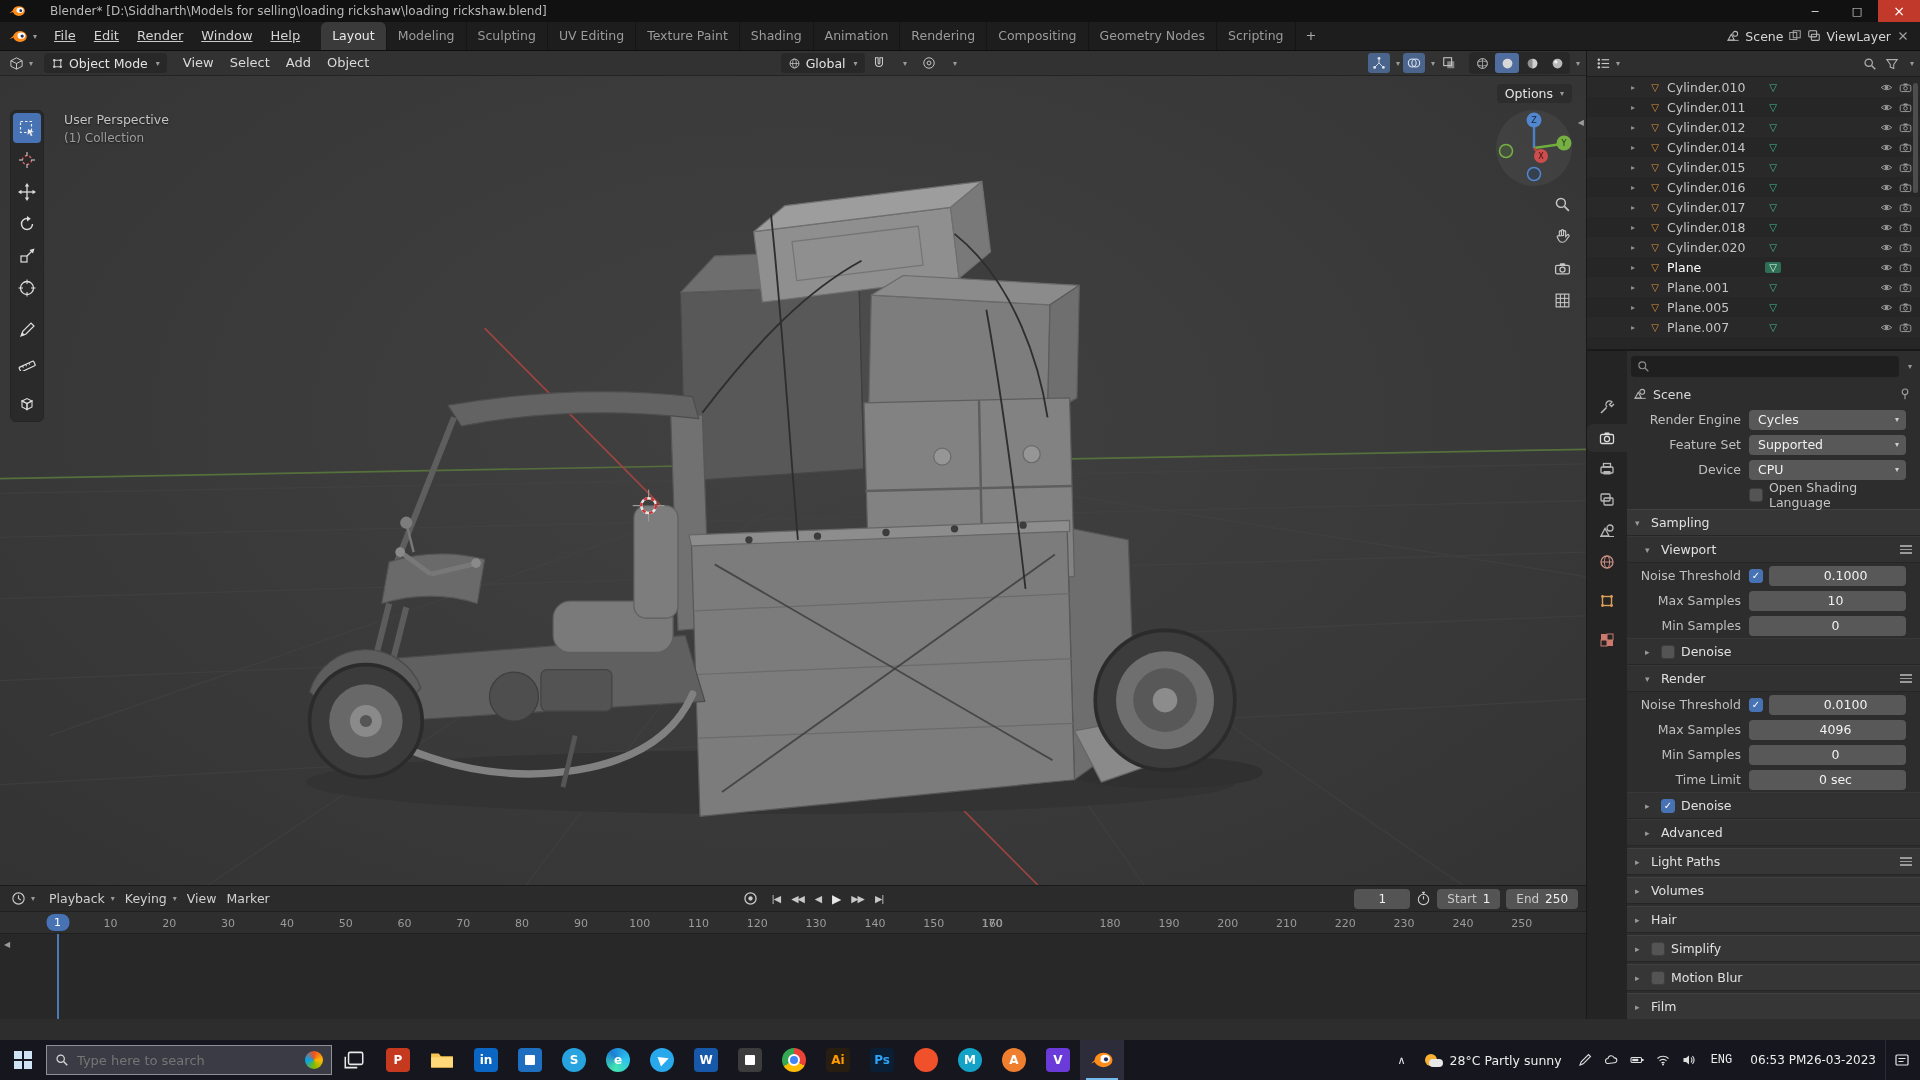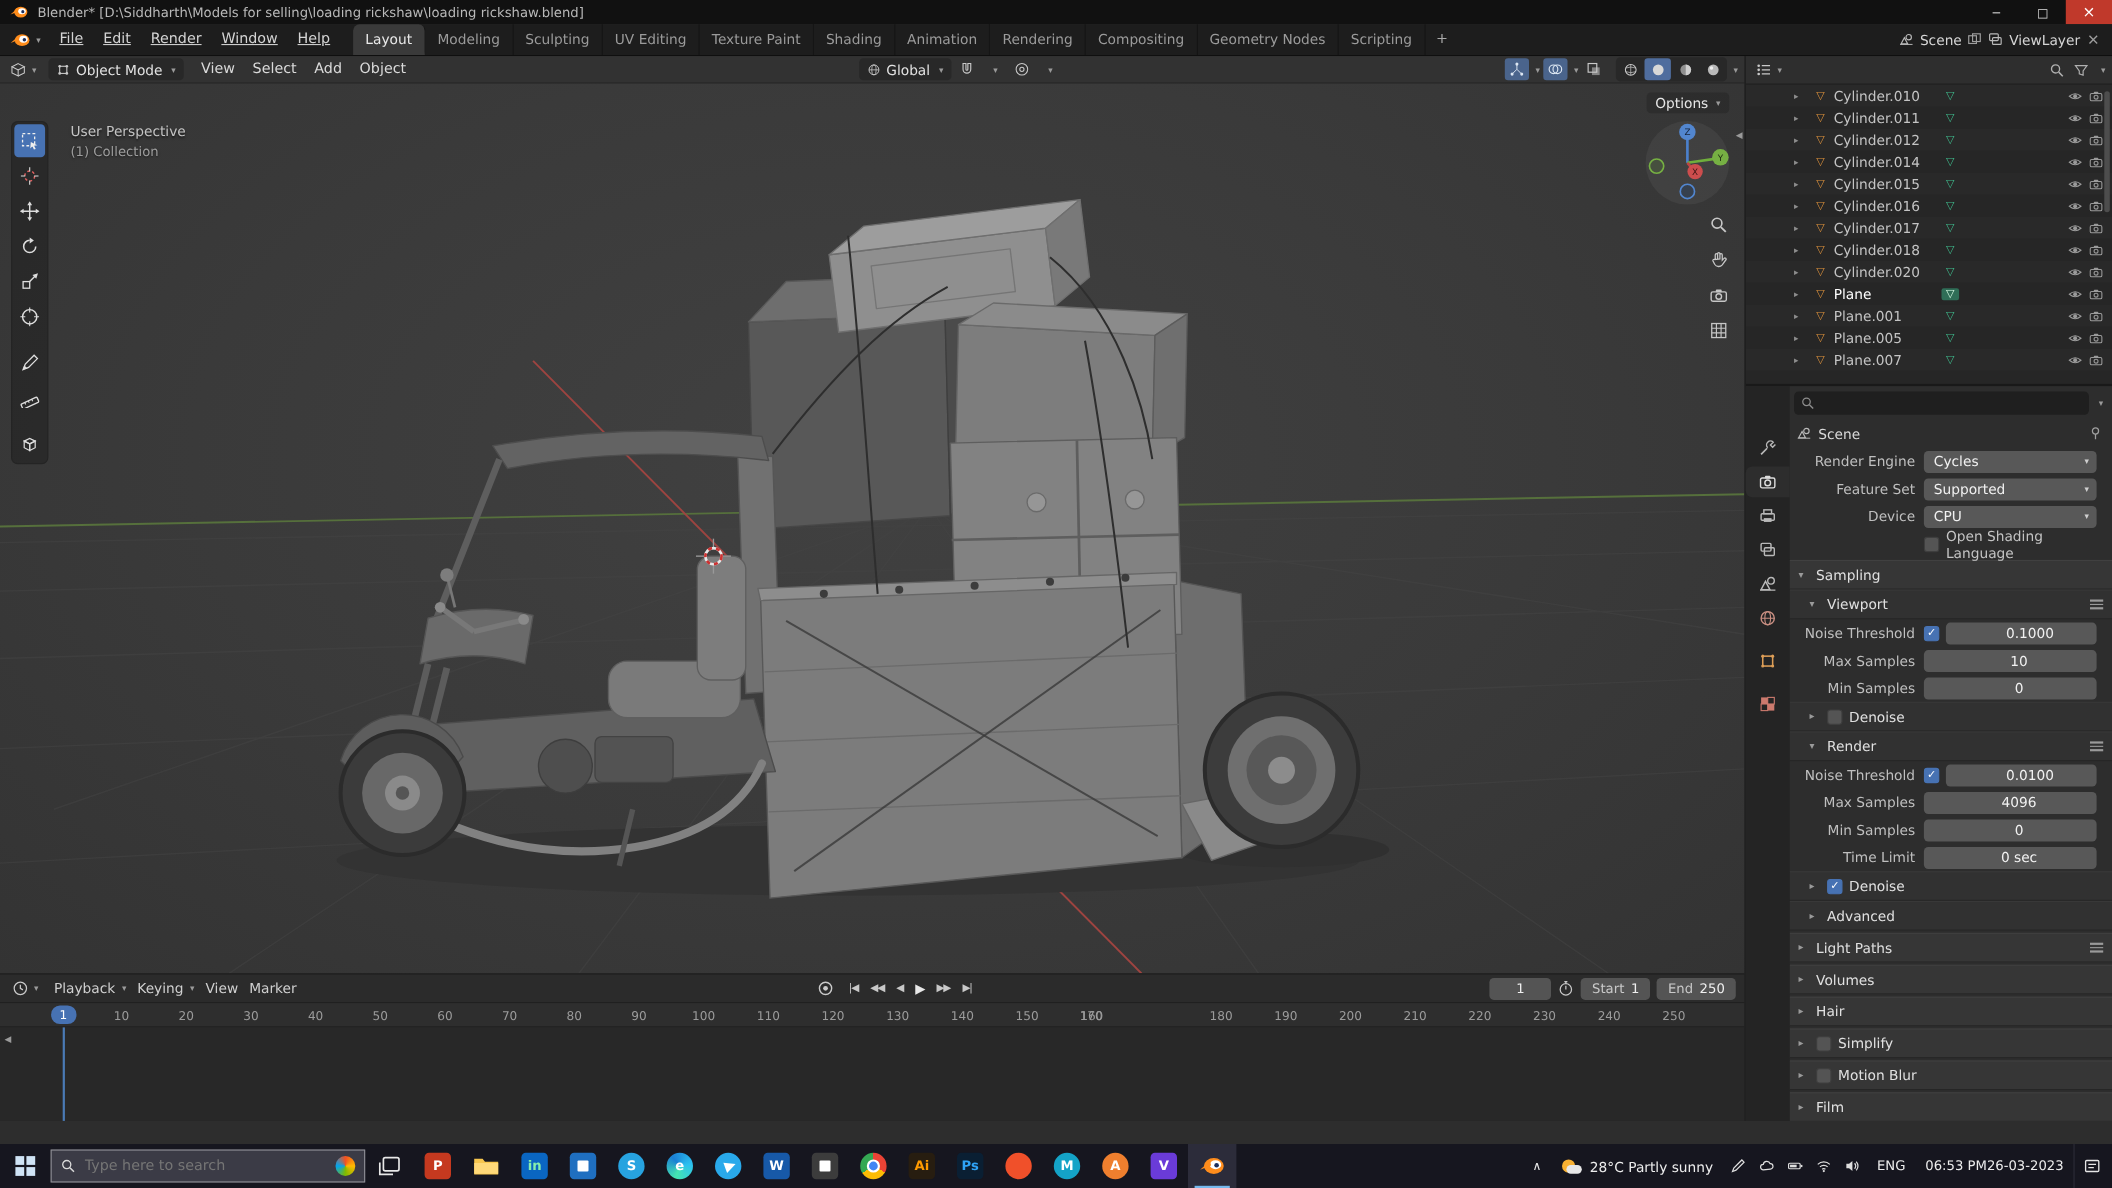--- a/index.html
+++ b/index.html
@@ -4,21 +4,21 @@
 <style>
   * { margin:0; padding:0; box-sizing:border-box; }
   html,body { width:1920px; height:1080px; overflow:hidden; background:#000; }
   body { font-family:"DejaVu Sans","Liberation Sans",sans-serif; }
   #app { position:absolute; width:1920px; height:1080px; background:#2d2d2d; color:#cccccc; font-size:13px; }
   .flex1 { flex:1; }
   .chev { font-size:8px; color:#9a9a9a; margin-left:3px; }
   svg { display:block; }
 
   
-  .titlebar { position:absolute; top:0; left:0; width:100%; height:22px; background:#111111; display:flex; align-items:center; padding-left:8px; gap:8px; }
+  .titlebar { position:absolute; top:0; left:0; width:100%; height:22px; background:#111111; display:flex; align-items:center; padding-left:8px; gap:24px; }
   .bl-logo svg { width:18px; height:14px; }
   .title-text { font-size:12px; color:#b9b9b9; white-space:nowrap; }
   .win-controls { margin-left:auto; display:flex; height:22px; }
   .wc { width:42px; height:22px; display:flex; align-items:center; justify-content:center; font-size:11px; color:#dddddd; }
   .wc.close { background:#c0392b; color:#fff; font-size:14px; }
 
   
   .topbar { position:absolute; top:22px; left:0; width:100%; height:29px; background:#1d1d1d; display:flex; align-items:stretch; border-bottom:1px solid #0f0f0f; }
   .blender-btn { display:flex; align-items:center; padding:0 8px; gap:2px; }
   .blender-btn svg { width:20px; height:15px; }
@@ -162,21 +162,21 @@
   .tg { width:0; height:0; border-left:10px solid #fff; border-top:5px solid transparent; border-bottom:5px solid transparent; transform:rotate(-20deg); margin-left:3px; }
   .tb-tray { margin-left:auto; display:flex; align-items:center; height:40px; }
   .tray-chev { color:#e8e8e8; font-size:11px; padding:0 9px; }
   .tb-weather { display:flex; align-items:center; gap:7px; color:#ededed; font-size:12.5px; padding:0 10px; white-space:nowrap; }
   .w-icon { display:flex; align-items:flex-end; }
   .w-icon .sun { width:12px; height:12px; border-radius:50%; background:#f8b133; display:block; }
   .w-icon .cloud { width:14px; height:8px; border-radius:6px; background:#e8e8e8; display:block; margin-left:-8px; margin-bottom:-1px; }
   .tray-icons { display:flex; align-items:center; }
   .tray-ic { padding:0 6px; display:flex; align-items:center; }
   .tray-ic svg { width:14px; height:14px; }
-  .tray-lang { color:#ededed; font-size:12px; padding:0 9px; }
+  .tray-lang { color:#ededed; font-size:12px; padding:0 9px;font-family:Liberation Mono, monospace; }
   .tb-clock { display:flex; flex-direction:row; align-items:flex-end; justify-content:center; font-size:12px; line-height:15px; color:#ededed; padding:0 9px; }
   .tb-notif { padding:0 10px 0 8px; border-left:1px solid #2c2c38; height:40px; display:flex; align-items:center; }
   .tb-notif svg { width:16px; height:16px; }
 </style>
 </head>
 <body>
 
 <div id="app">
 
   <div class="titlebar">
@@ -1275,21 +1275,21 @@
         <div class="tb-app">
           <span class="tile-ic" style="background:#c5391f;color:#ffffff">P</span>
         </div>
         <div class="tb-app">
           <svg class="folder-svg" viewBox="0 0 22 18">
             <path d="M1 3 h7 l2 2.5 h11 v10.5 h-20 z" fill="#f7c64e"></path>
             <path d="M1 6.5 h20 v9 h-20 z" fill="#ffd979"></path>
           </svg>
         </div>
         <div class="tb-app">
-          <span class="tile-ic" style="background:#0a66c2;color:#86efac">in</span>
+          <span class="tile-ic" style="background:#0a66c2;color:#ffffff">in</span>
         </div>
         <div class="tb-app">
           <span class="tile-ic" style="background:#1f6fc0;color:#ffffff">
             <span class="tile-glyph"></span>
           </span>
         </div>
         <div class="tb-app">
           <span class="round-ic" style="background:#27a3e0;color:#ffffff">S</span>
         </div>
         <div class="tb-app">

